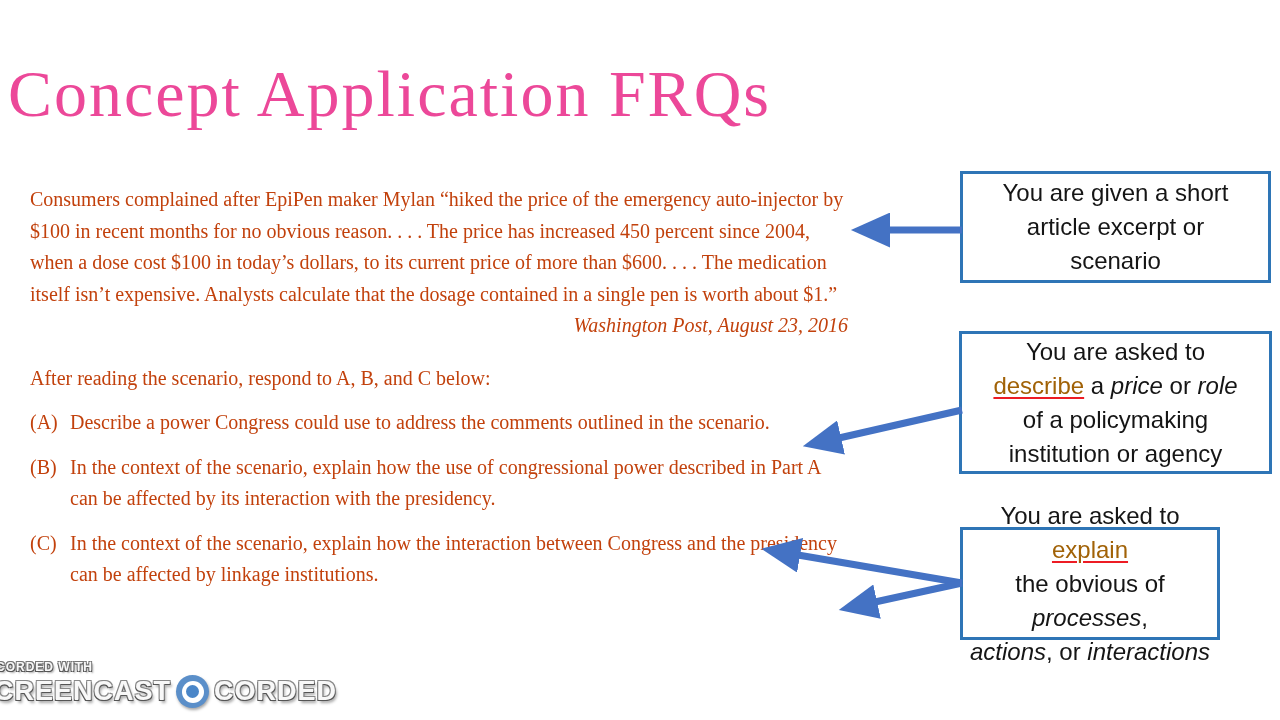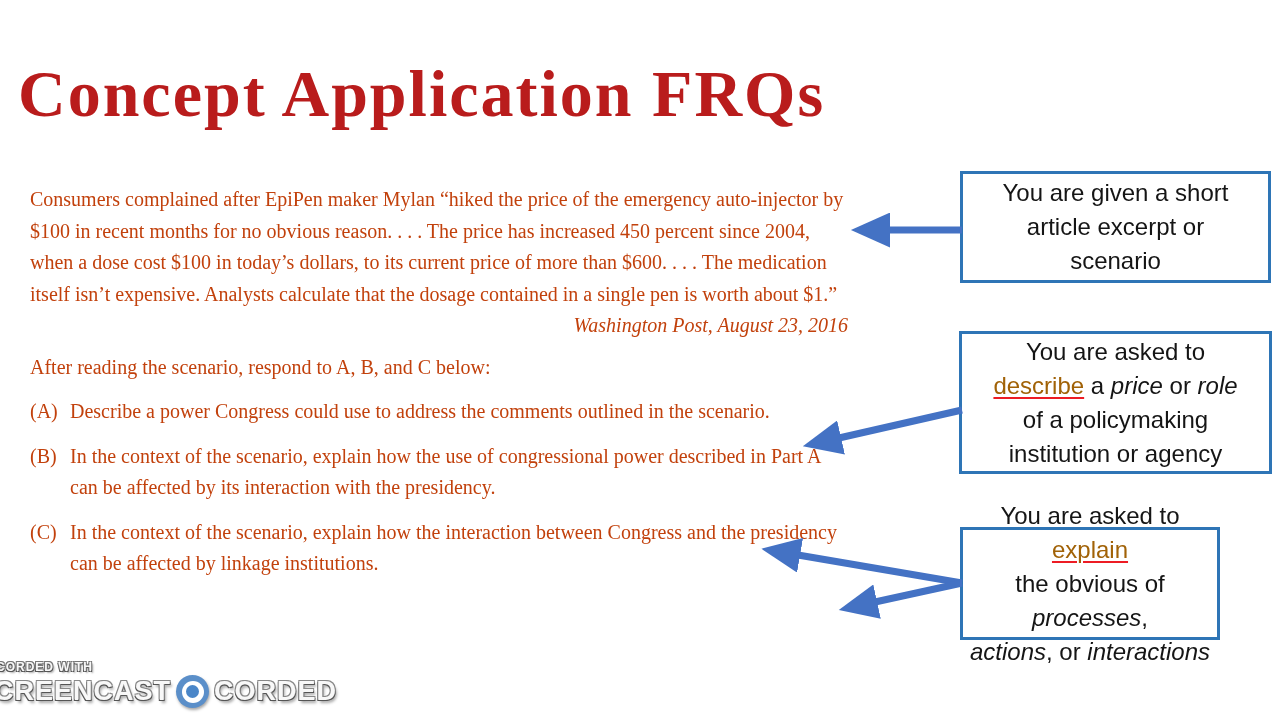--- a/index.html
+++ b/index.html
@@ -7,45 +7,45 @@
   body {
     position: relative;
     background: #ffffff;
     overflow: hidden;
     font-family: "Liberation Sans", sans-serif;
   }
 
   
   .slide-title {
     position: absolute;
-    left: 18px; top: 56px;
+    left: 8px; top: 56px;
     font-family: "Liberation Serif", serif;
-    font-weight: 700;
+    font-weight: 400;
     font-size: 66px;
     letter-spacing: 2px;
-    color: #b91c1c;
+    color: #ec4899;
     white-space: nowrap;
   }
 
   
   .doc {
     position: absolute;
     left: 30px; top: 184px;
     width: 820px;
     font-family: "Liberation Serif", serif;
     font-size: 20px;
     line-height: 31.5px;
     color: #c2410c;
   }
   .doc .attribution {
     padding-right: 2px;
     text-align: right;
     font-style: italic;
   }
-  .doc .instructions { margin-top: 10px; }
+  .doc .instructions { margin-top: 21px; }
   .doc .item { display: flex; margin-top: 13px; }
   .doc .item .label { flex: none; width: 40px; }
   .doc .item .text { flex: 1; }
 
   
   .callout {
     position: absolute;
     background: #ffffff;
     border: 3px solid #2E75B6;
     display: flex;

